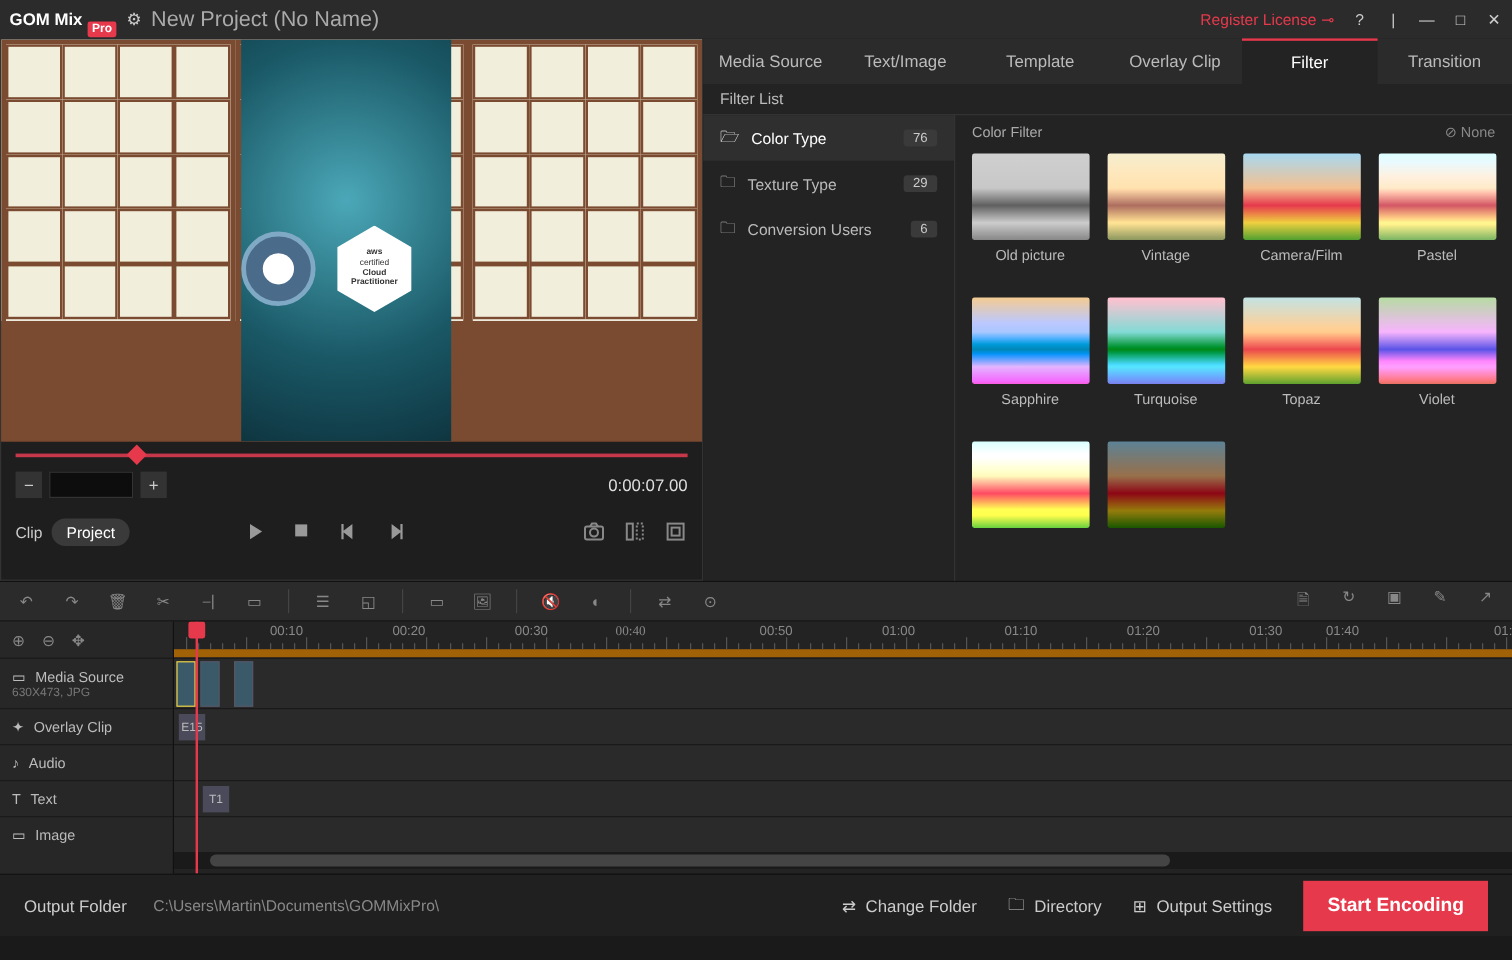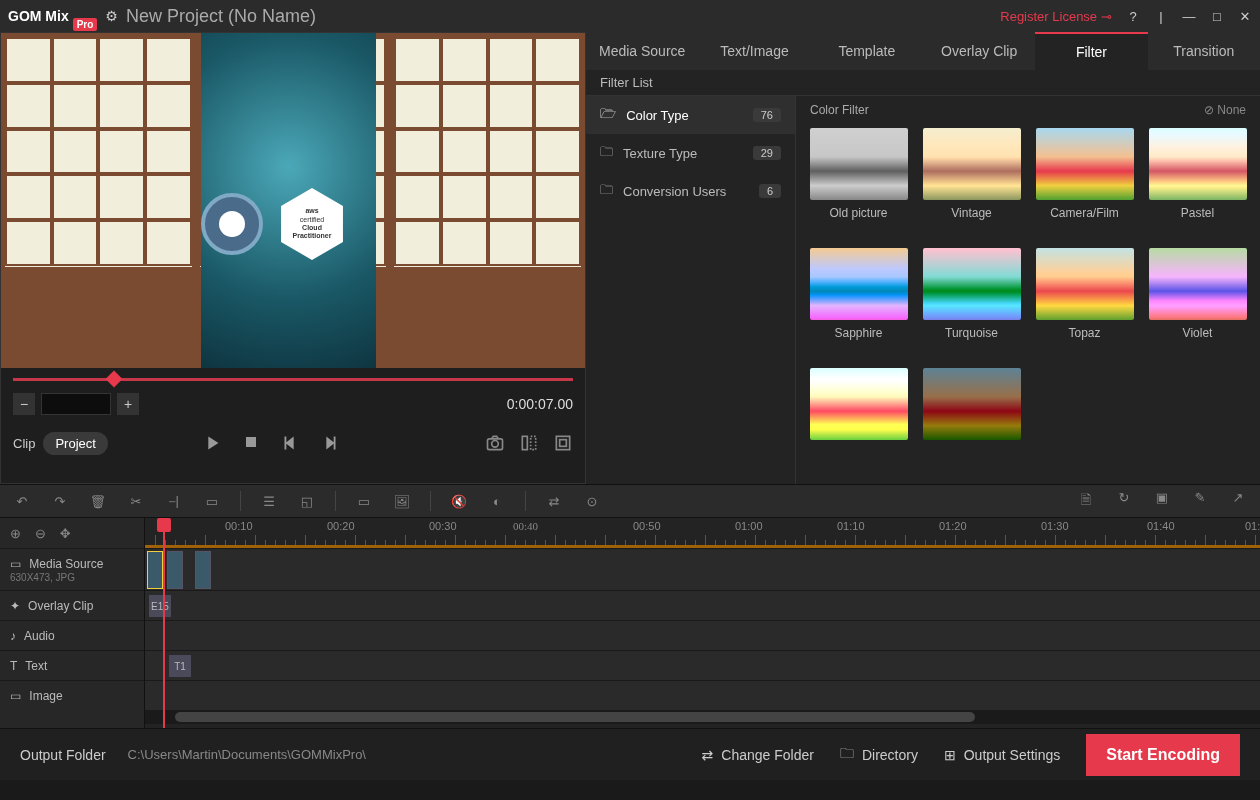--- a/index.html
+++ b/index.html
@@ -72,21 +72,21 @@
 .tb-ico { color:#888; cursor:pointer; width:20px; text-align:center;}
 .tb-sep { width:1px; height:20px; background:#444;}
 .toolbar-right { margin-left:auto; display:flex; gap:18px;}
 .timeline { height:210px; background:#232323; display:flex;}
 .track-labels { width:145px; background:#272727; border-right:1px solid #111;}
 .zoom-row { height:30px; display:flex; align-items:center; gap:14px; padding:0 10px; color:#888;}
 .track-label { height:30px; display:flex; align-items:center; gap:8px; padding:0 10px; font-size:12px; color:#bbb; border-top:1px solid #1a1a1a;}
 .track-label.tall { height:42px; flex-direction:column; align-items:flex-start; justify-content:center; gap:1px;}
 .track-sub { font-size:10px; color:#777;}
 .track-area { flex:1; position:relative; overflow:hidden;}
-.ruler { height:30px; position:relative; border-bottom:3px solid #a16207;}
+.ruler { height:30px; position:relative; border-bottom:7px solid #a16207;}
 .ruler-mark { position:absolute; top:2px; font-size:11px; color:#888;}
 .tick { position:absolute; bottom:0; width:1px; height:5px; background:#555;}
 .tick.major { height:10px;}
 .playhead { position:absolute; left:18px; top:0; bottom:0; width:2px; background:#e6394c; z-index:5;}
 .playhead::before { content:''; position:absolute; top:0; left:-6px; width:14px; height:14px; background:#e6394c; border-radius:2px;}
 .track-row { height:30px; border-top:1px solid #1a1a1a; position:relative; background:#2a2a2a;}
 .track-row.tall { height:42px;}
 .clip-thumb { position:absolute; top:2px; height:38px; background:#3a5a6a; border:1px solid #556;}
 .clip-thumb.sel { border:1px solid #f0d040;}
 .overlay-clip-box { position:absolute; left:4px; top:4px; height:22px; width:22px; background:#4a4a5a; color:#bbb; font-size:10px; display:flex; align-items:center; justify-content:center;}
@@ -419,21 +419,21 @@
     <div class="ruler" id="ruler">
         <span class="ruler-mark" style="left: 80px;">00:10</span>
         <span class="ruler-mark" style="left: 182px;">00:20</span>
         <span class="ruler-mark" style="left: 284px;">00:30</span>
         <span class="ruler-mark" style="left: 368px; font-family: Liberation Serif, serif;">00:40</span>
         <span class="ruler-mark" style="left: 488px;">00:50</span>
         <span class="ruler-mark" style="left: 590px;">01:00</span>
         <span class="ruler-mark" style="left: 692px;">01:10</span>
         <span class="ruler-mark" style="left: 794px;">01:20</span>
         <span class="ruler-mark" style="left: 896px;">01:30</span>
-        <span class="ruler-mark" style="left: 1002px;">01:40</span>
+        <span class="ruler-mark" style="left: 960px;">01:40</span>
         <span class="ruler-mark" style="left: 1100px;">01:5</span>
         <div class="tick major" style="left: 10px;"></div>
         <div class="tick" style="left: 20px;"></div>
         <div class="tick" style="left: 30px;"></div>
         <div class="tick" style="left: 40px;"></div>
         <div class="tick" style="left: 50px;"></div>
         <div class="tick major" style="left: 60px;"></div>
         <div class="tick" style="left: 70px;"></div>
         <div class="tick" style="left: 80px;"></div>
         <div class="tick" style="left: 90px;"></div>

